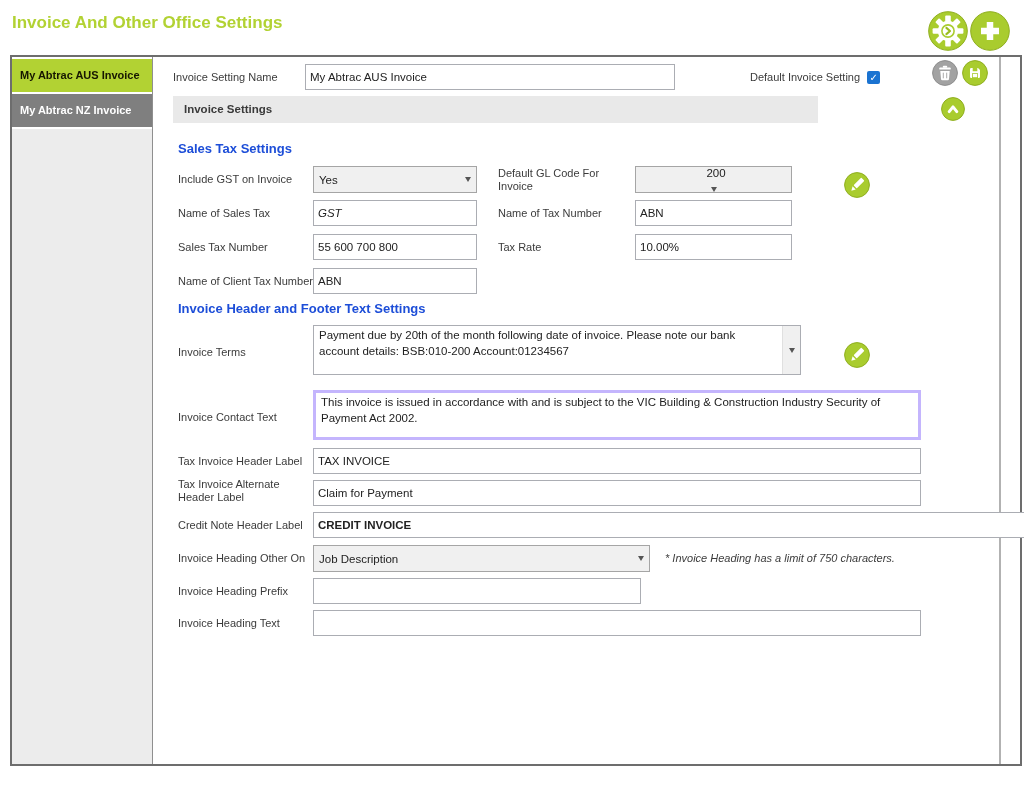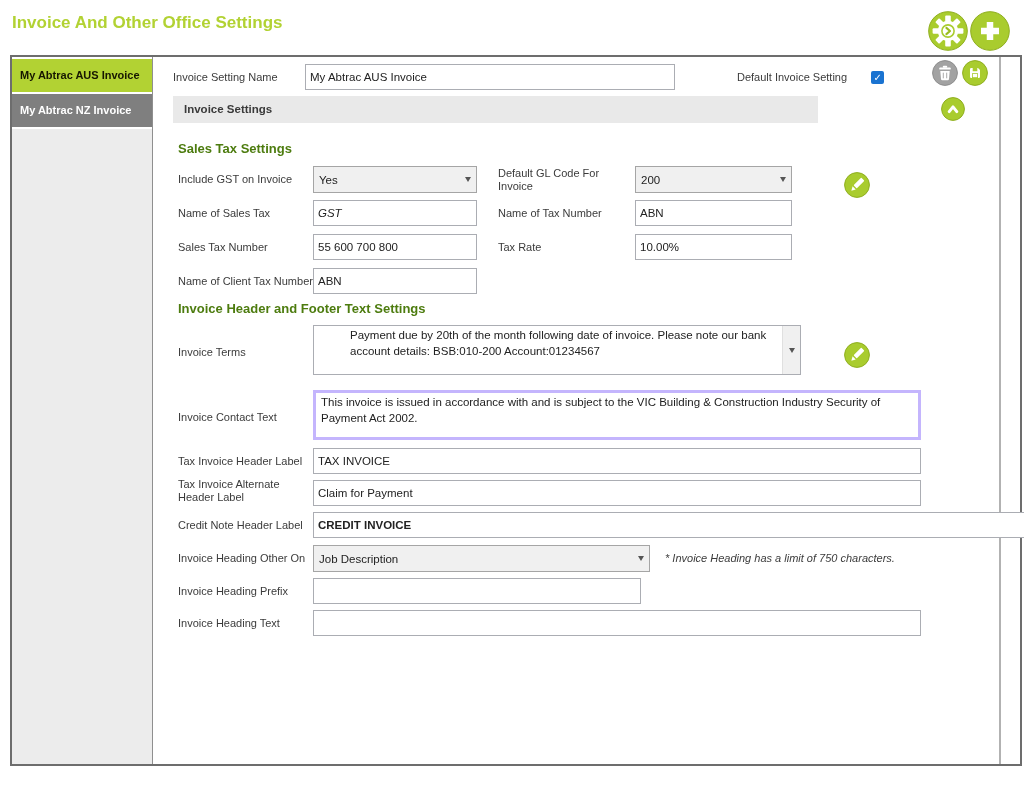--- a/index.html
+++ b/index.html
@@ -11,40 +11,40 @@
   .sidebar{position:absolute;left:0;top:0;bottom:0;width:140px;background:#fff;border-right:1px solid #8f8f8f;}
   .side-item{position:absolute;left:0;width:140px;height:33px;line-height:33px;font-size:11px;font-weight:bold;
              padding-left:8px;box-sizing:border-box;cursor:pointer;white-space:nowrap;}
   .side-item.sel{top:2px;background:#b2d233;color:#161600;}
   .side-item.unsel{top:37px;background:#7f7f7f;color:#fff;}
   .side-fill{position:absolute;left:0;top:72px;bottom:0;width:140px;background:#ececec;}
   .main{position:absolute;left:141px;top:0;right:0;bottom:0;background:#fff;}
   .vline{position:absolute;left:846px;top:0;bottom:0;width:2px;background:#b2b2b2;}
   .lbl{position:absolute;font-size:11px;color:#3b3b3b;white-space:nowrap;}
   .lbl.wrap{white-space:normal;line-height:13px;}
-  .h2{position:absolute;font-size:13px;font-weight:bold;color:#4d7c0f;white-space:nowrap;}
+  .h2{position:absolute;font-size:13px;font-weight:bold;color:#1d4ed8;white-space:nowrap;}
   .inp{position:absolute;height:26px;border:1px solid #abadb3;background:#fff;font-family:"Liberation Sans",sans-serif;
        font-size:11.5px;color:#222;padding:0 4px;box-sizing:border-box;}
   .dd{position:absolute;height:27px;display:flex;align-items:center;background:#f0f0f0;border:1px solid #a5a5a5;
       box-sizing:border-box;cursor:pointer;}
   .dd .txt{flex:1;padding-left:5px;font-size:11.5px;color:#222;white-space:nowrap;overflow:hidden;}
   .dd .arr{width:16px;display:flex;justify-content:center;}
   .tri{width:0;height:0;border-left:3.5px solid transparent;border-right:3.5px solid transparent;border-top:5px solid #555;}
   .tbox{position:absolute;border:3px solid #c4b5fd;background:#fff;font-size:11.5px;color:#222;
         padding:2px 5px;box-sizing:border-box;line-height:1.38;overflow:hidden;}
   .combo{position:absolute;display:flex;background:#fff;border:1px solid #abadb3;box-sizing:border-box;}
   .combo .ctext{flex:1;padding:2px 5px;font-size:11.5px;color:#222;line-height:1.38;overflow:hidden;}
   .combo .cbtn{width:17px;background:#f0f0f0;border-left:1px solid #e0e0e0;display:flex;align-items:center;
         justify-content:center;cursor:pointer;}
   .secbar{position:absolute;left:20px;top:39px;width:645px;height:27px;background:#e9e9e9;}
   .secbar span{font-size:11.5px;font-weight:bold;color:#3a3a3a;line-height:27px;padding-left:11px;display:block;}
   .roundicon{position:absolute;cursor:pointer;}
   .chk{display:inline-flex;width:13px;height:13px;background:#1a73d1;border-radius:2px;color:#fff;
        font-size:10px;line-height:13px;justify-content:center;align-items:center;cursor:pointer;}
-  .defwrap{position:absolute;left:584px;top:7px;height:26px;display:flex;align-items:center;gap:24px;}
+  .defwrap{position:absolute;left:597px;top:7px;height:26px;display:flex;align-items:center;gap:7px;}
   .clip{position:absolute;left:25px;top:578px;height:5px;width:400px;overflow:hidden;}
   .note{position:absolute;font-size:11px;font-style:italic;color:#3b3b3b;white-space:nowrap;}
 </style>
 </head>
 <body>
 
 <div class="page">
 
   <div class="title">Invoice And Other Office Settings</div>
 
@@ -123,21 +123,21 @@
       <div class="h2" style="left:25px;top:84px;">Sales Tax Settings</div>
 
       <div class="lbl" style="left:25px;top:116px;">Include GST on Invoice</div>
       <div class="dd" style="left:160px;top:109px;width:164px;">
         <span class="txt">Yes</span>
         <span class="arr">
             <span class="tri"></span>
           </span>
       </div>
       <div class="lbl wrap" style="left:345px;top:110px;width:132px;">Default GL Code For Invoice</div>
-      <div class="dd" style="left:482px;top:109px;width:157px;">
+      <div class="dd" style="left:482px;top:109px;width:157px;flex-direction:column;">
         <span class="txt">200</span>
         <span class="arr">
             <span class="tri"></span>
           </span>
       </div>
       <div class="roundicon" style="left:691px;top:115px;">
         <span><svg width="26" height="26" viewBox="0 0 26 26">
           <circle cx="13" cy="13" r="12.4" fill="#a9cc2e" stroke="#8fae1f" stroke-width="1"></circle>
           <g transform="rotate(45 13 13)">
             <rect x="10.8" y="4.8" width="4.4" height="10.8" rx="0.6" fill="#fff"></rect>
@@ -155,21 +155,21 @@
       <input class="inp" style="left: 160px; top: 177px; width: 164px;" value="55 600 700 800">
       <div class="lbl" style="left:345px;top:184px;">Tax Rate</div>
       <input class="inp" style="left: 482px; top: 177px; width: 157px;" value="10.00%">
 
       <div class="lbl" style="left:25px;top:218px;">Name of Client Tax Number</div>
       <input class="inp" style="left: 160px; top: 211px; width: 164px;" value="ABN">
 
       <div class="h2" style="left:25px;top:244px;">Invoice Header and Footer Text Settings</div>
 
       <div class="lbl" style="left:25px;top:289px;">Invoice Terms</div>
-      <div class="combo" style="left:160px;top:268px;width:488px;height:50px;padding-left:31px;">
+      <div class="combo" style="left:160px;top:268px;width:488px;height:50px;">
         <span class="ctext">Payment due by 20th of the month following date of invoice. Please note our bank account details: BSB:010-200 Account:01234567</span>
         <span class="cbtn">
             <span class="tri"></span>
           </span>
       </div>
       <div class="roundicon" style="left:691px;top:285px;">
         <span><svg width="26" height="26" viewBox="0 0 26 26">
           <circle cx="13" cy="13" r="12.4" fill="#a9cc2e" stroke="#8fae1f" stroke-width="1"></circle>
           <g transform="rotate(45 13 13)">
             <rect x="10.8" y="4.8" width="4.4" height="10.8" rx="0.6" fill="#fff"></rect>

